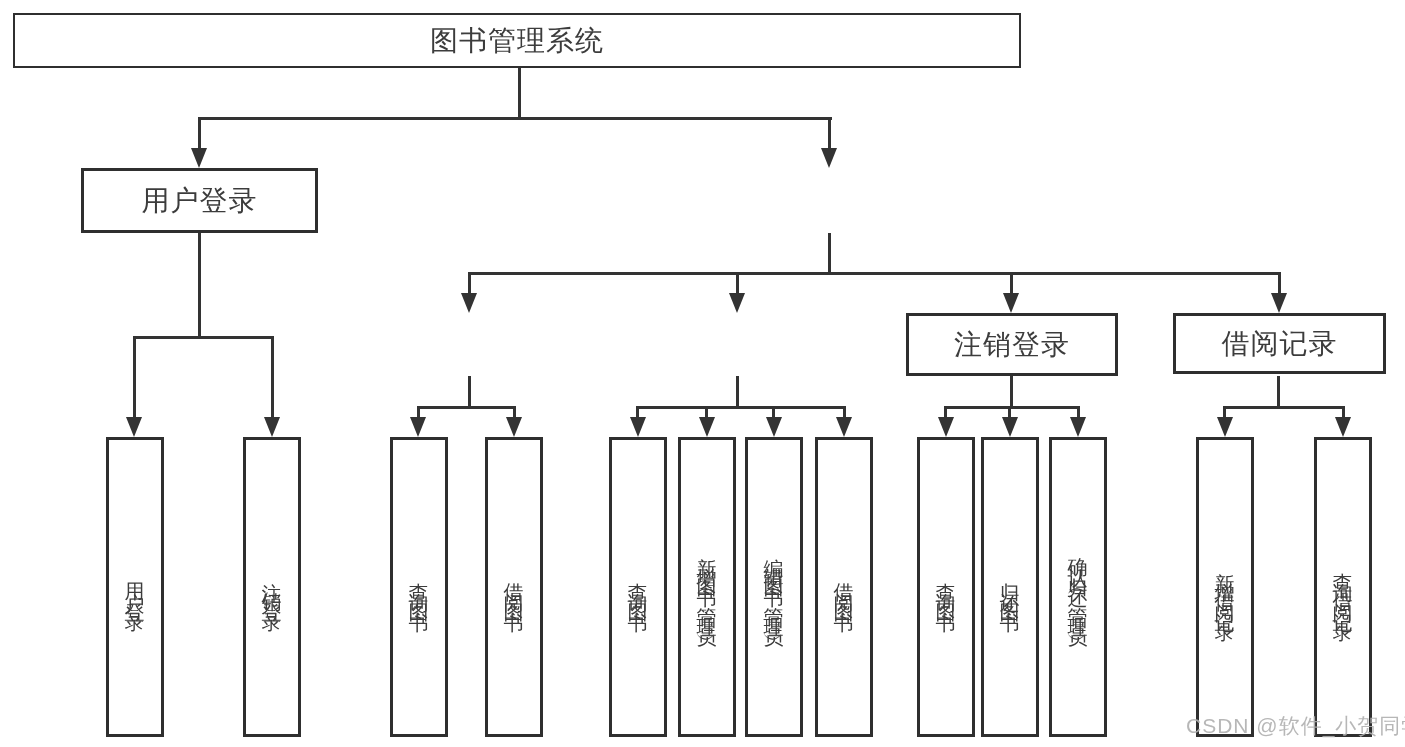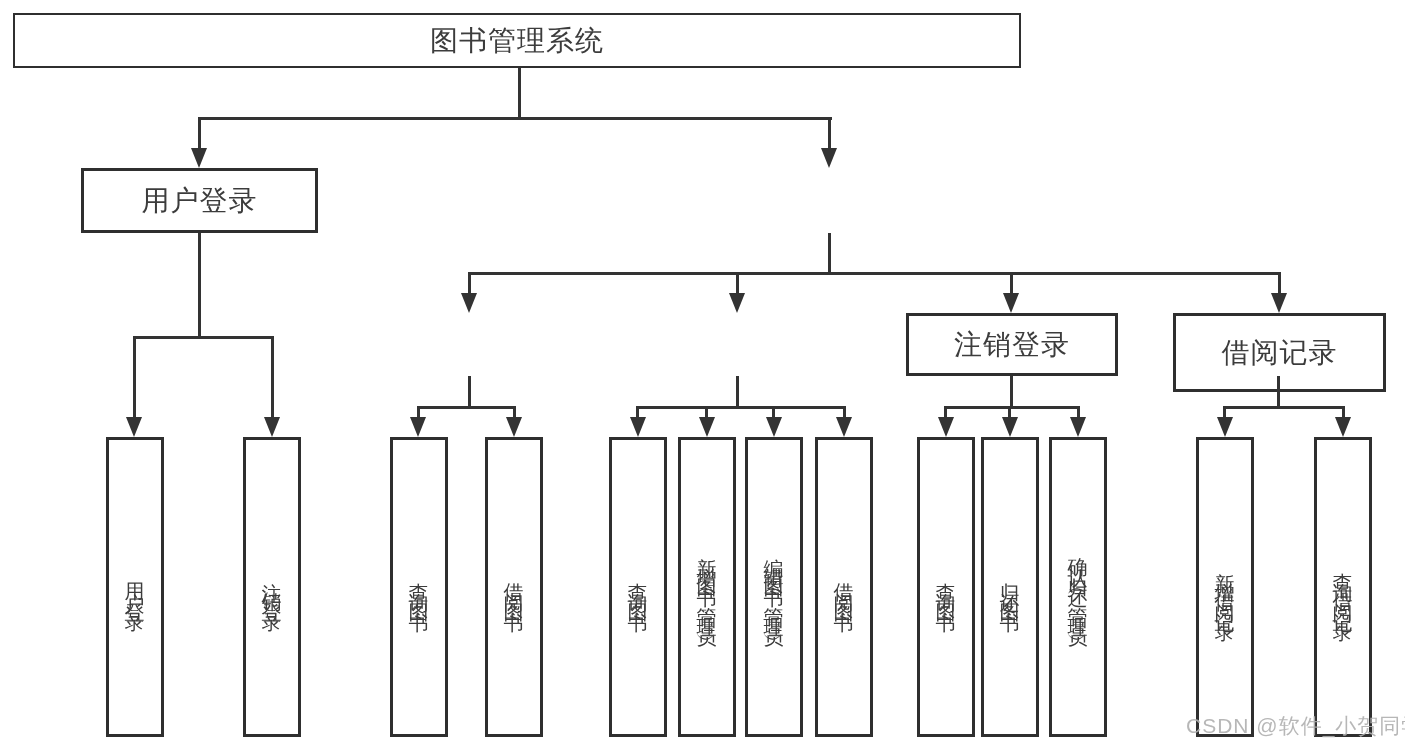--- a/index.html
+++ b/index.html
@@ -63,21 +63,21 @@
     <span class="htext">用户登录</span>
   </div>
 
 
 
 
   <div class="box" style="left:906px;top:313px;width:212px;height:63px">
     <span class="htext">注销登录</span>
   </div>
 
-  <div class="box" style="left:1173px;top:313px;width:213px;height:79px">
+  <div class="box" style="left:1173px;top:313px;width:213px;height:61px">
     <span class="htext">借阅记录</span>
   </div>
 
   <div class="box leaf" style="left:106px;top:437px">
     <span class="vtext">用户登录</span>
   </div>
   <div class="box leaf" style="left:243px;top:437px">
     <span class="vtext">注销登录</span>
   </div>
 

